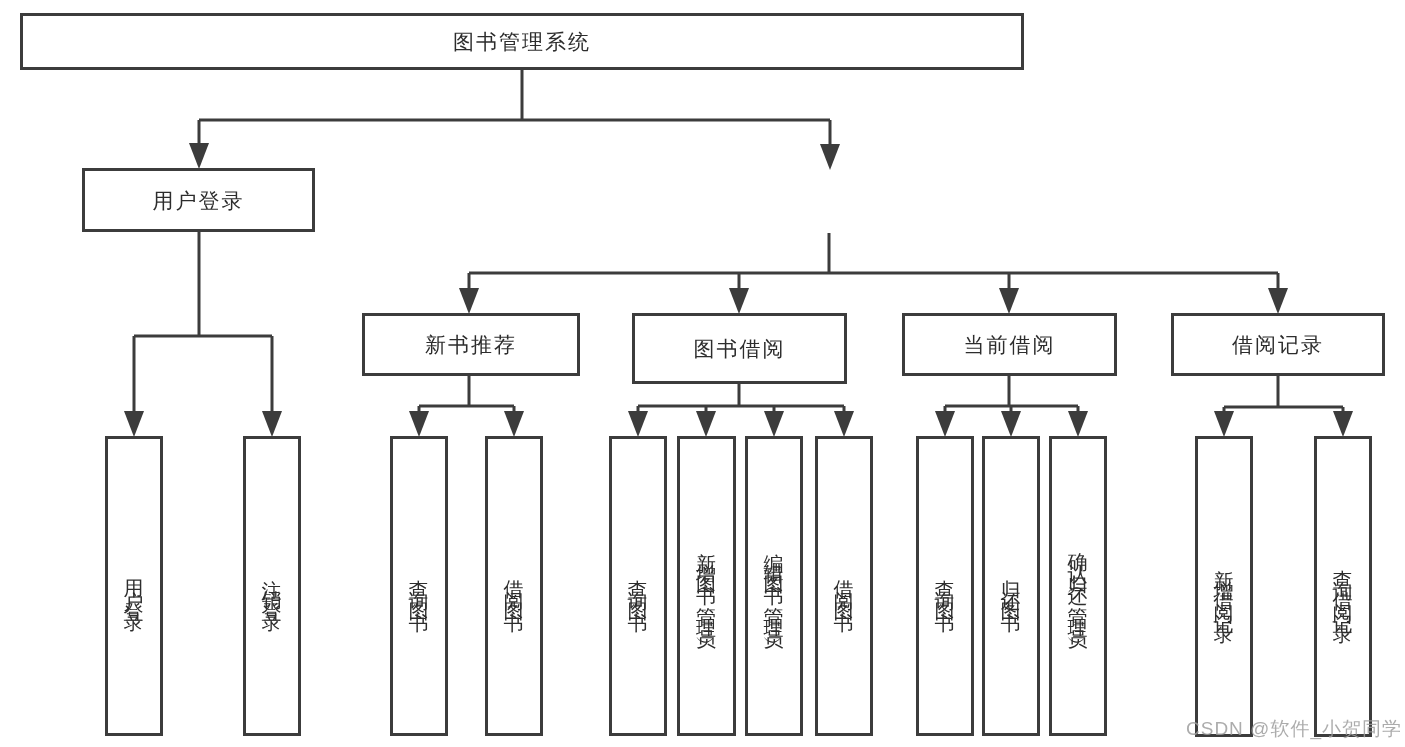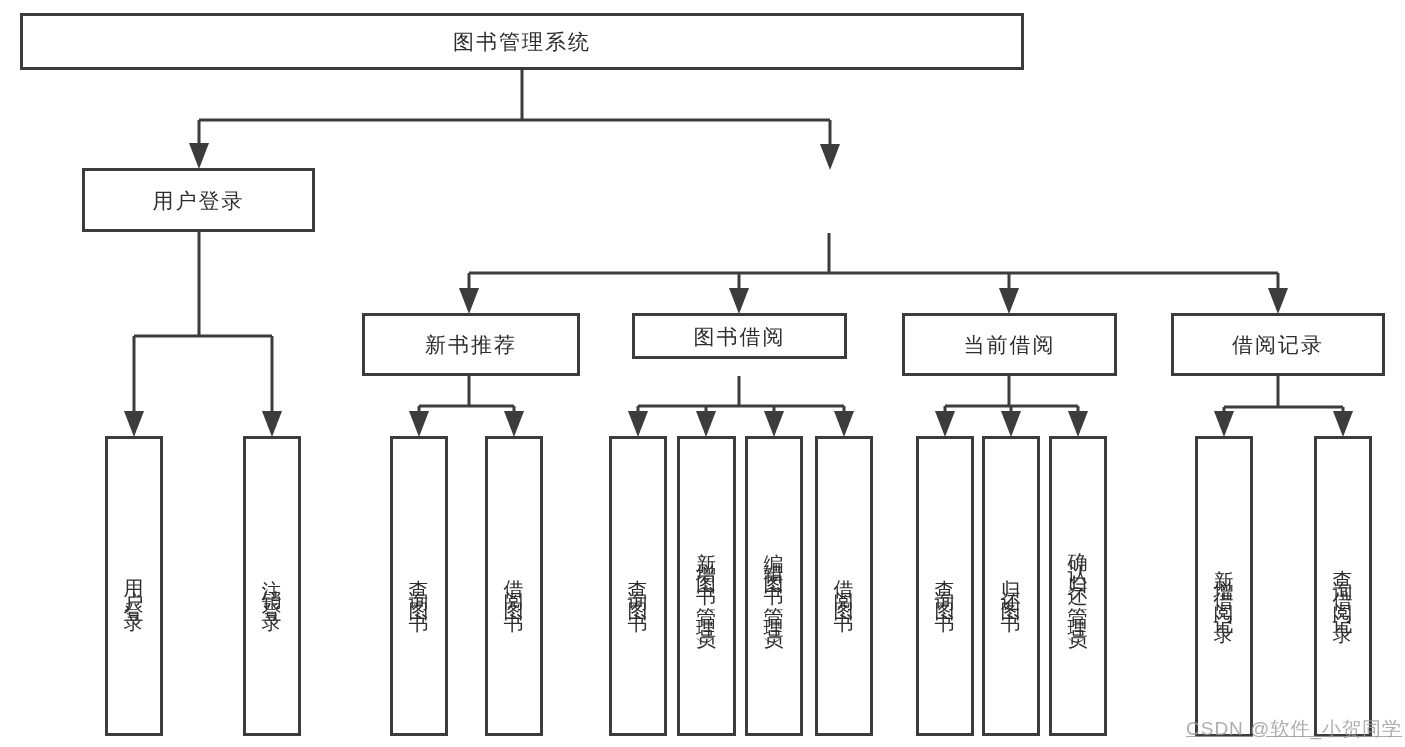--- a/index.html
+++ b/index.html
@@ -47,21 +47,20 @@
     letter-spacing: 11px;
     line-height: 1;
   }
   .watermark {
     position: absolute;
     z-index: 5;
     font-size: 19px;
     letter-spacing: 1px;
     color: rgba(158, 158, 158, 0.85);
     white-space: nowrap;
-    text-decoration: underline;
   }
 </style>
 </head>
 <body>
 
 <div class="stage">
 
   <svg class="connectors" viewBox="0 0 1405 747" xmlns="http://www.w3.org/2000/svg">
     <g stroke="#3c3c3c" stroke-width="3" fill="none">
       <path d="M522 70 V120 M199 120 H830 M199 120 V145 M830 120 V146"></path>
@@ -93,21 +92,21 @@
       <polygon points="1214,411 1234,411 1224,437"></polygon>
       <polygon points="1333,411 1353,411 1343,437"></polygon>
     </g>
   </svg>
 
   <div class="node h" style="left:20px;top:13px;width:1004px;height:57px">图书管理系统</div>
 
   <div class="node h" style="left:82px;top:168px;width:233px;height:64px">用户登录</div>
 
   <div class="node h" style="left:362px;top:313px;width:218px;height:63px">新书推荐</div>
-  <div class="node h" style="left:632px;top:313px;width:215px;height:46px">图书借阅</div>
+  <div class="node h" style="left:632px;top:313px;width:215px;height:71px">图书借阅</div>
   <div class="node h" style="left:1171px;top:313px;width:214px;height:63px">借阅记录</div>
   <div class="node h" style="left:902px;top:313px;width:215px;height:63px">当前借阅</div>
 
   <div class="node vert" style="left:105px;top:436px;width:58px;height:300px">用户登录</div>
   <div class="node vert" style="left:243px;top:436px;width:58px;height:300px">注销登录</div>
 
   <div class="node vert" style="left:390px;top:436px;width:58px;height:300px">查询图书</div>
   <div class="node vert" style="left:485px;top:436px;width:58px;height:300px">借阅图书</div>
 
   <div class="node vert" style="left:609px;top:436px;width:58px;height:300px">查询图书</div>

